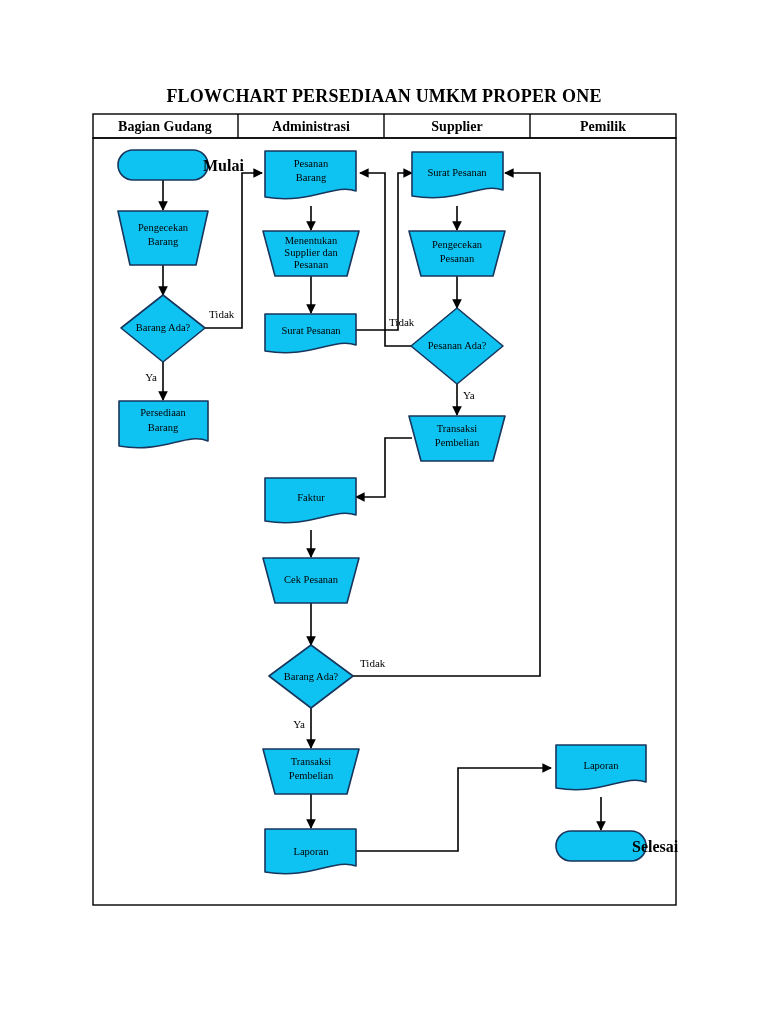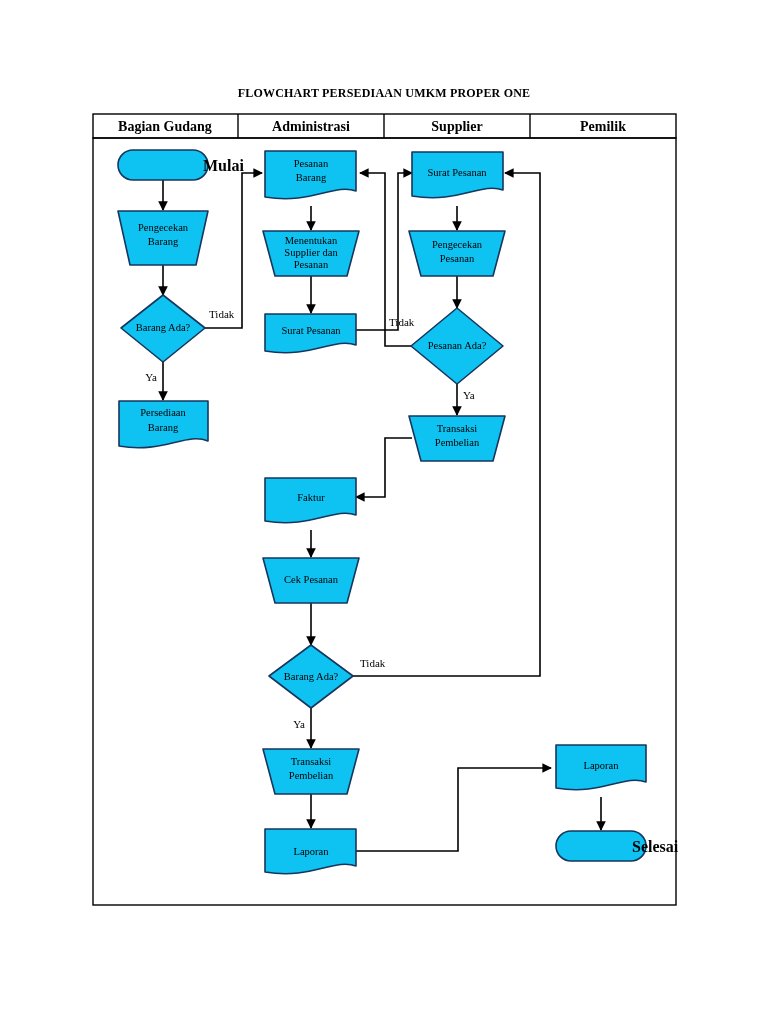--- a/index.html
+++ b/index.html
@@ -21,21 +21,21 @@
     background: #ffffff;
   }
   #chart-title {
     position: absolute;
     left: 0;
     top: 86px;
     width: 768px;
     text-align: center;
     font-family: "Liberation Serif", "DejaVu Serif", serif;
     font-weight: bold;
-    font-size: 12px;
+    font-size: 18px;
     letter-spacing: 0.2px;
     color: #000000;
     white-space: nowrap;
   }
   svg#flow {
     position: absolute;
     left: 0;
     top: 0;
     width: 768px;
     height: 1024px;

